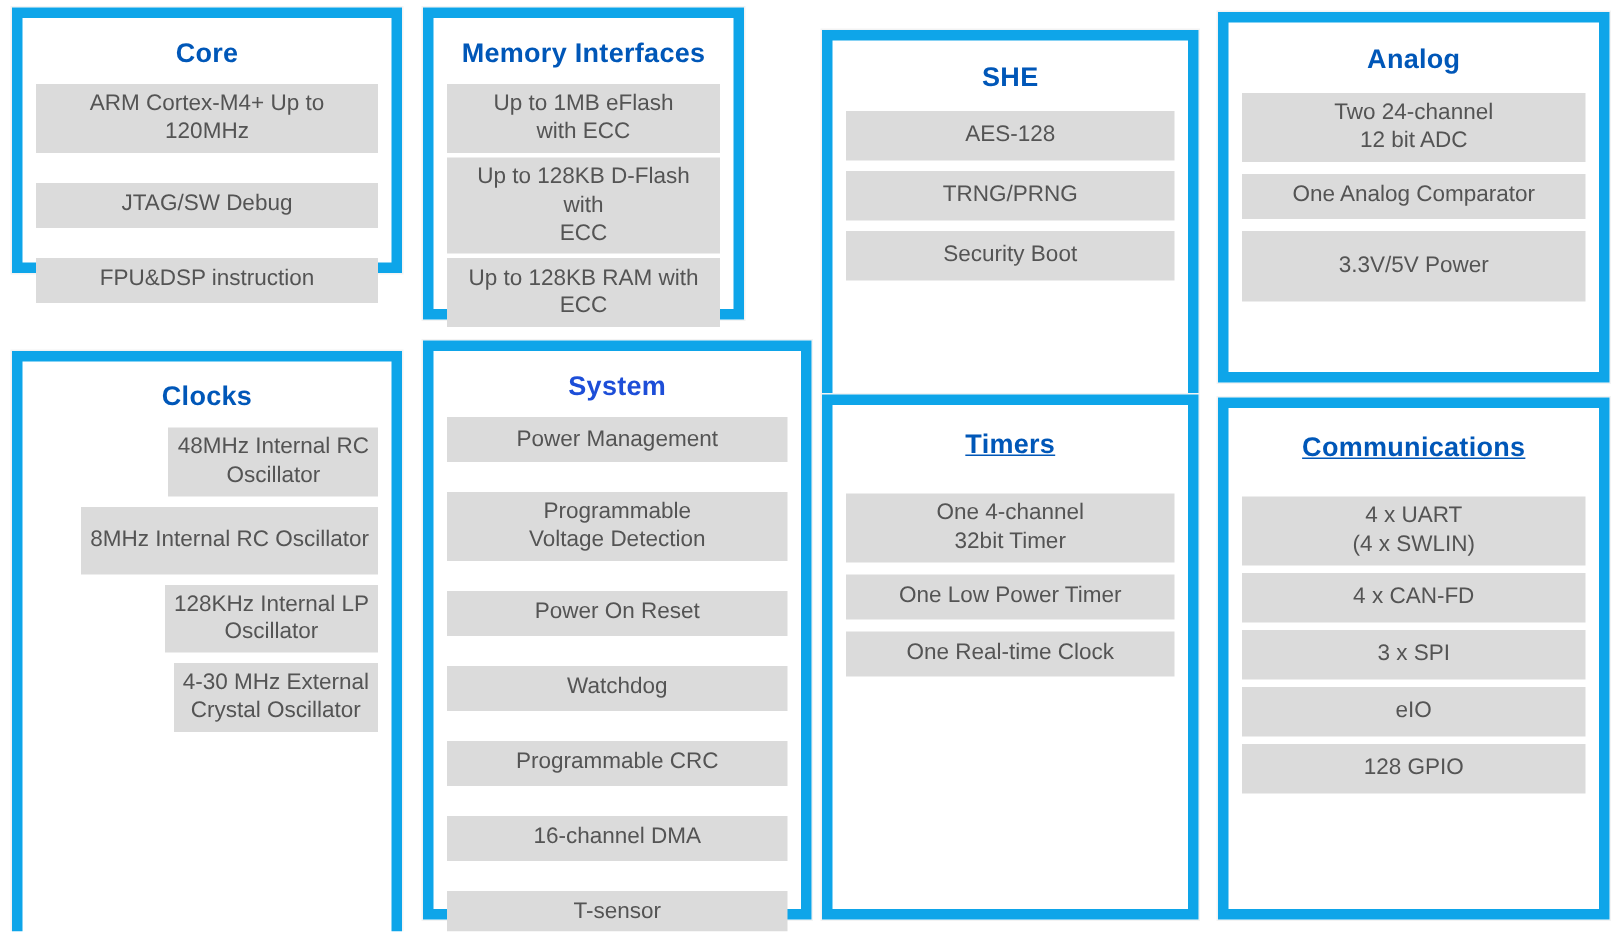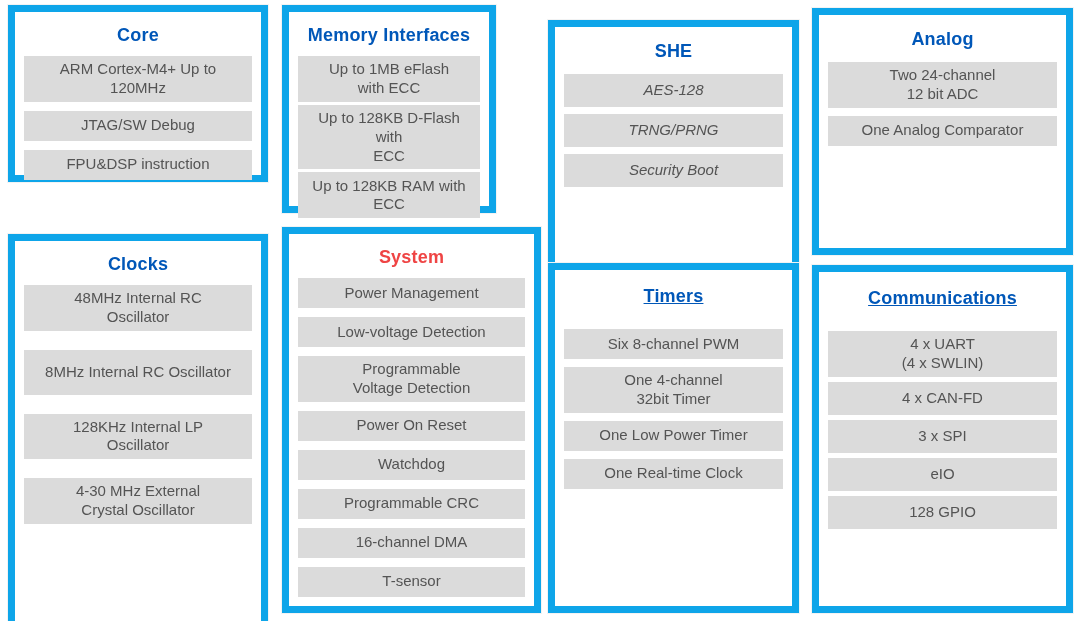--- a/index.html
+++ b/index.html
@@ -26,21 +26,21 @@
     margin: 0 0 10px 0;
     padding-top: 13px;
     text-align: center;
     font-size: 18px;
     font-weight: bold;
     letter-spacing: 0.2px;
   }
   .items {
     display: flex;
     flex-direction: column;
-    gap: 9px;
+    gap: 20px;
     padding: 0 9px;
   }
   .item {
     background: #dbdbdb;
     color: #545454;
     font-size: 15px;
     line-height: 1.25;
     min-height: 30px;
     padding: 4px 6px;
     box-sizing: border-box;
@@ -54,22 +54,22 @@
   .p-core    { left: 8px;   top: 5px;   width: 260px; height: 177px; }
   .p-clocks  { left: 8px;   top: 190px; width: 260px; height: 423px; margin-top: 44px; }
   .p-memory  { left: 282px; top: 5px;   width: 214px; height: 208px; }
   .p-system  { left: 282px; top: 227px; width: 259px; height: 386px; }
   .p-she     { left: 548px; top: 20px;   width: 251px; height: 249px; }
   .p-timers  { left: 548px; top: 263px; width: 251px; height: 350px; }
   .p-analog  { left: 812px; top: 8px;   width: 261px; height: 247px; }
   .p-comms   { left: 812px; top: 265px; width: 261px; height: 348px; }
 
   
-  .p-clocks .items { gap: 19px; }
-  .p-she .items    { gap: 7px; font-style: italic; }
+  .p-clocks .items { gap: 7px; align-items: flex-end; }
+  .p-she .items    { gap: 7px; }
   .p-timers .items { gap: 8px; }
   .p-analog .items { gap: 8px; }
   .p-comms .items  { gap: 5px; }
   .p-memory .items { gap: 3px; }
 
   .p-clocks .item  { min-height: 45px; }
   .p-memory .item  { min-height: 46px; }
   .p-she .item     { min-height: 33px; }
   .p-comms .item   { min-height: 33px; }
   .p-analog .item:nth-child(3) { min-height: 47px; }
@@ -108,57 +108,56 @@
       <h2 class="panel-title" style="color: rgb(0, 87, 184);">Memory Interfaces</h2>
       <div class="items">
         <div class="item">Up to 1MB eFlash
 with ECC</div>
         <div class="item">Up to 128KB D-Flash with
 ECC</div>
         <div class="item">Up to 128KB RAM with ECC</div>
       </div>
     </section>
     <section class="panel p-system">
-      <h2 class="panel-title" style="color: #ef4444;">System</h2>
+      <h2 class="panel-title" style="color: #1d4ed8;">System</h2>
       <div class="items">
         <div class="item">Power Management</div>
-        <div class="item">Low-voltage Detection</div>
         <div class="item">Programmable
 Voltage Detection</div>
         <div class="item">Power On Reset</div>
         <div class="item">Watchdog</div>
         <div class="item">Programmable CRC</div>
         <div class="item">16-channel DMA</div>
         <div class="item">T-sensor</div>
       </div>
     </section>
     <section class="panel p-she">
       <h2 class="panel-title" style="color: rgb(0, 87, 184);">SHE</h2>
       <div class="items">
         <div class="item">AES-128</div>
         <div class="item">TRNG/PRNG</div>
         <div class="item">Security Boot</div>
       </div>
     </section>
     <section class="panel p-timers">
       <h2 class="panel-title" style="color: rgb(0, 87, 184);">Timers</h2>
       <div class="items">
-        <div class="item">Six 8-channel PWM</div>
         <div class="item">One 4-channel
 32bit Timer</div>
         <div class="item">One Low Power Timer</div>
         <div class="item">One Real-time Clock</div>
       </div>
     </section>
     <section class="panel p-analog">
       <h2 class="panel-title" style="color: rgb(0, 87, 184);">Analog</h2>
       <div class="items">
         <div class="item">Two 24-channel
 12 bit ADC</div>
         <div class="item">One Analog Comparator</div>
+        <div class="item">3.3V/5V Power</div>
       </div>
     </section>
     <section class="panel p-comms">
       <h2 class="panel-title" style="color: rgb(0, 87, 184);">Communications</h2>
       <div class="items">
         <div class="item">4 x UART
 (4 x SWLIN)</div>
         <div class="item">4 x CAN-FD</div>
         <div class="item">3 x SPI</div>
         <div class="item">eIO</div>

